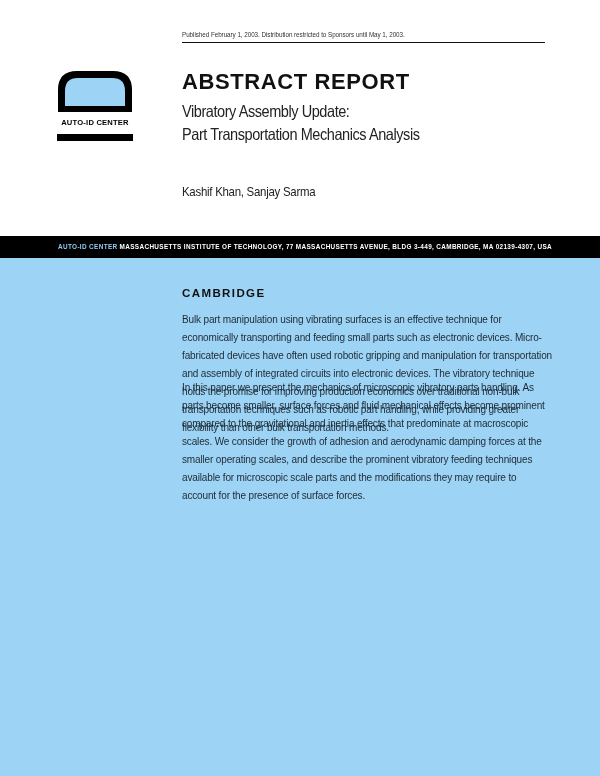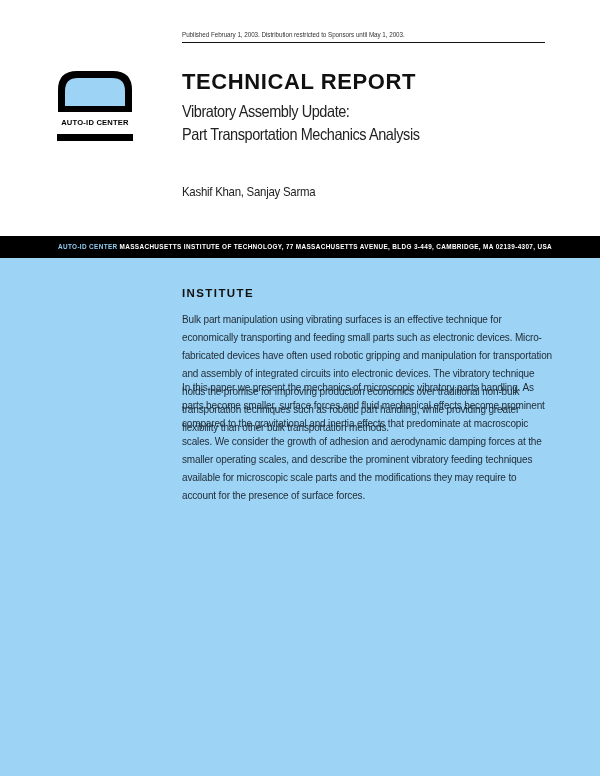--- a/index.html
+++ b/index.html
@@ -81,32 +81,32 @@
 
   <div class="logo">
     <svg width="78" height="72" viewBox="0 0 78 72">
       <path d="M2 42 L2 20 Q2 1 21 1 L57 1 Q76 1 76 20 L76 42 Z" fill="#000"></path>
       <path d="M9 36 L9 21 Q9 8 22 8 L56 8 Q69 8 69 21 L69 36 Z" fill="#9DD3F5"></path>
       <rect x="1" y="64" width="76" height="7" fill="#000"></rect>
     </svg>
     <div style="position:absolute;left:0;top:48px;width:78px;text-align:center;font-size:7.6px;font-weight:bold;letter-spacing:0.2px;color:#000;white-space:nowrap;">AUTO-ID CENTER</div>
   </div>
 
-  <div class="title">TECHNICAL REPORT</div>
+  <div class="title">ABSTRACT REPORT</div>
   <div class="subtitle">
     <div>Vibratory Assembly Update:</div>
     <div>Part Transportation Mechanics Analysis</div>
   </div>
   <div class="authors">Kashif Khan, Sanjay Sarma</div>
 </div>
 
 <div class="bar">
   <div class="bar-text">
     <span class="brand">AUTO-ID CENTER</span>
     <span>MASSACHUSETTS INSTITUTE OF TECHNOLOGY, 77 MASSACHUSETTS AVENUE, BLDG 3-449, CAMBRIDGE, MA 02139-4307, USA</span>
   </div>
 </div>
 
 <div class="blue"></div>
 
-<div class="abstract-heading">INSTITUTE</div>
+<div class="abstract-heading">CAMBRIDGE</div>
 <p class="para para1">Bulk part manipulation using vibrating surfaces is an effective technique for economically transporting and feeding small parts such as electronic devices. Micro-fabricated devices have often used robotic gripping and manipulation for transportation and assembly of integrated circuits into electronic devices. The vibratory technique holds the promise for improving production economics over traditional non-bulk transportation techniques such as robotic part handling, while providing greater flexibility than other bulk transportation methods.</p>
 <p class="para para2">In this paper we present the mechanics of microscopic vibratory parts handling. As parts become smaller, surface forces and fluid mechanical effects become prominent compared to the gravitational and inertia effects that predominate at macroscopic scales. We consider the growth of adhesion and aerodynamic damping forces at the smaller operating scales, and describe the prominent vibratory feeding techniques available for microscopic scale parts and the modifications they may require to account for the presence of surface forces.</p>
 
 </body></html>

